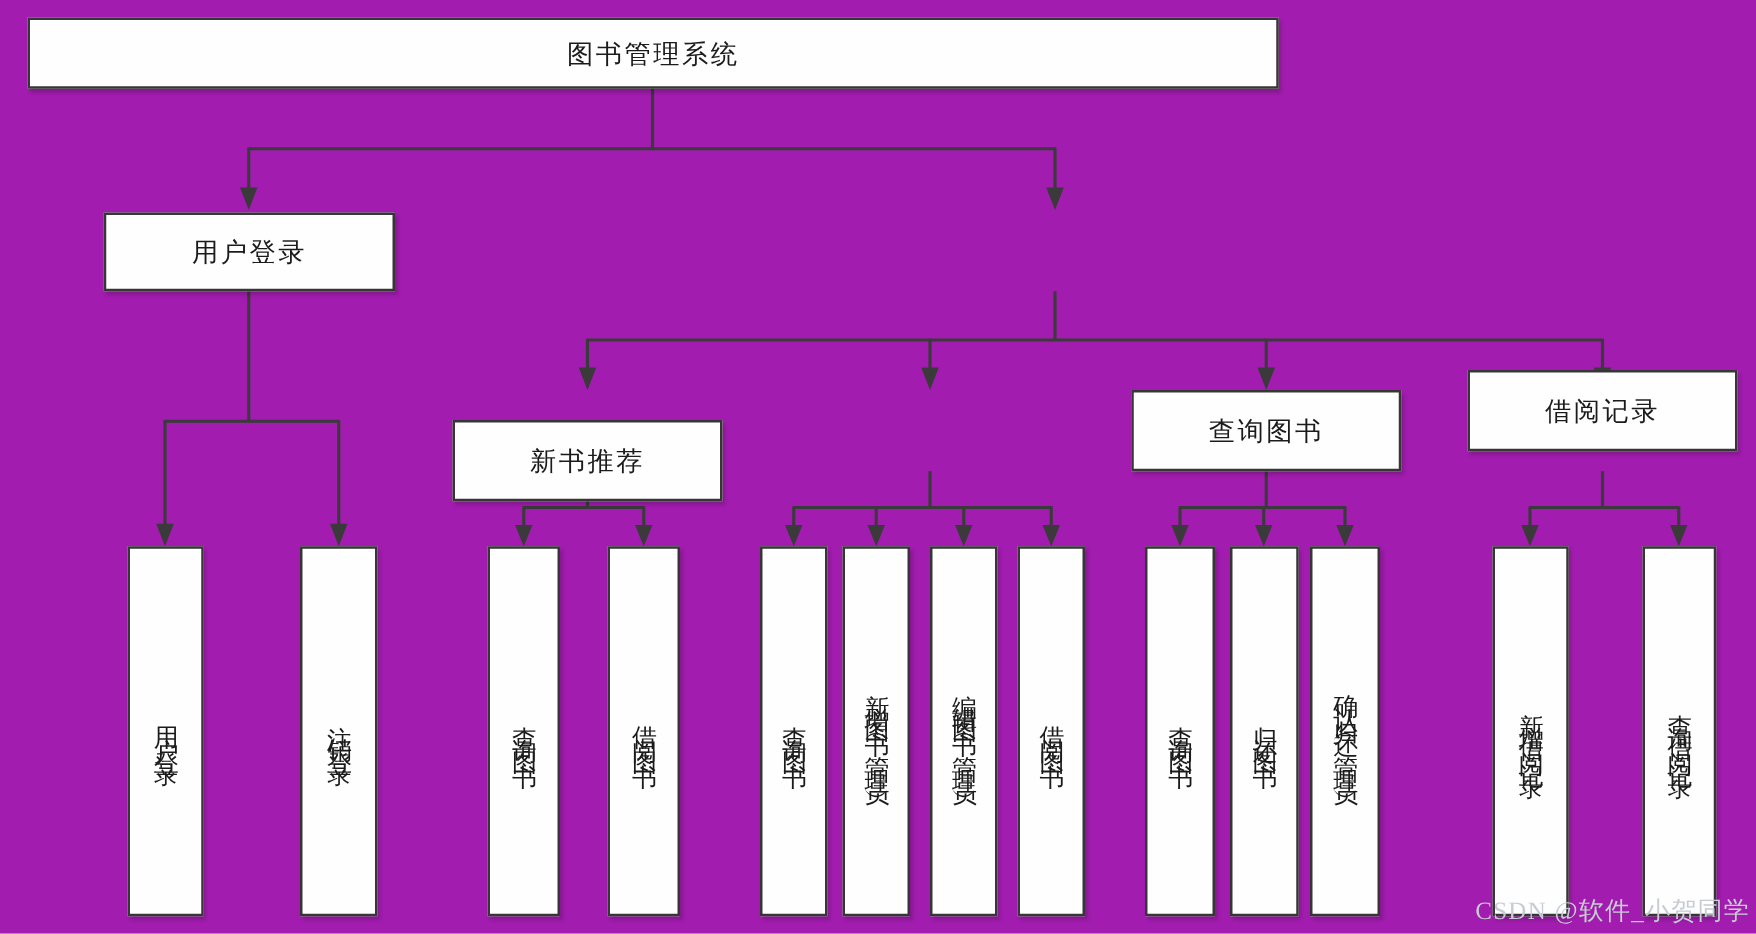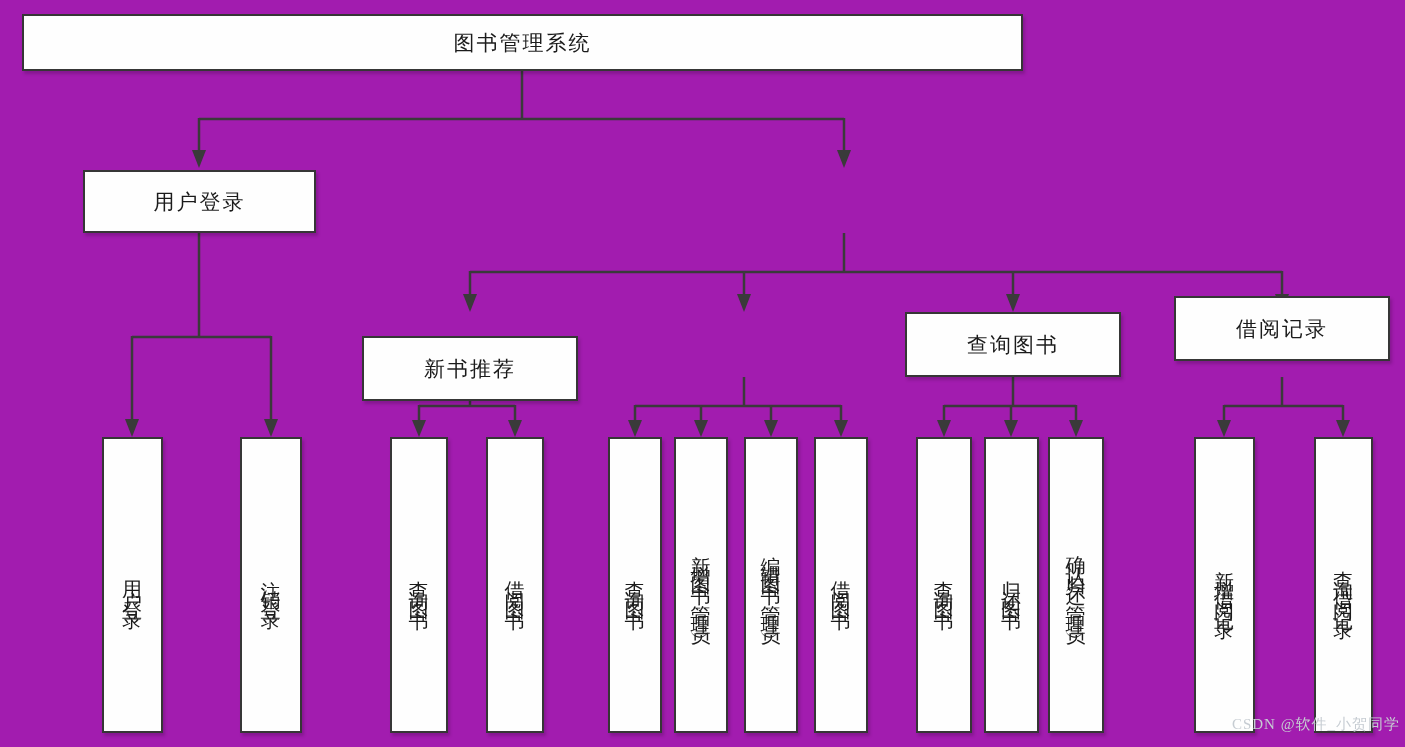--- a/index.html
+++ b/index.html
@@ -14,21 +14,21 @@
     color:#1b1b1b;
   }
   .hbox { font-size:21px; letter-spacing:2px; }
   .leaf { top:437px; height:296px; }
   .leaf > span {
     writing-mode:vertical-rl; text-orientation:mixed;
     font-size:20px; line-height:1; letter-spacing:10px; white-space:nowrap;
   }
   .connectors { position:absolute; left:0; top:0; pointer-events:none; }
   .watermark {
-    position:absolute; right:5px; top:715px; font-size:15px;
+    position:absolute; right:5px; top:715px; font-size:20px;
     color:#c6ccd2; letter-spacing:1px; white-space:nowrap;
   }
 </style>
 </head>
 <body>
 
 <div class="canvas">
 
   <svg class="connectors" width="1405" height="747" viewBox="0 0 1405 747">
     <g stroke="#3a3a3a" stroke-width="2.5" fill="none">

